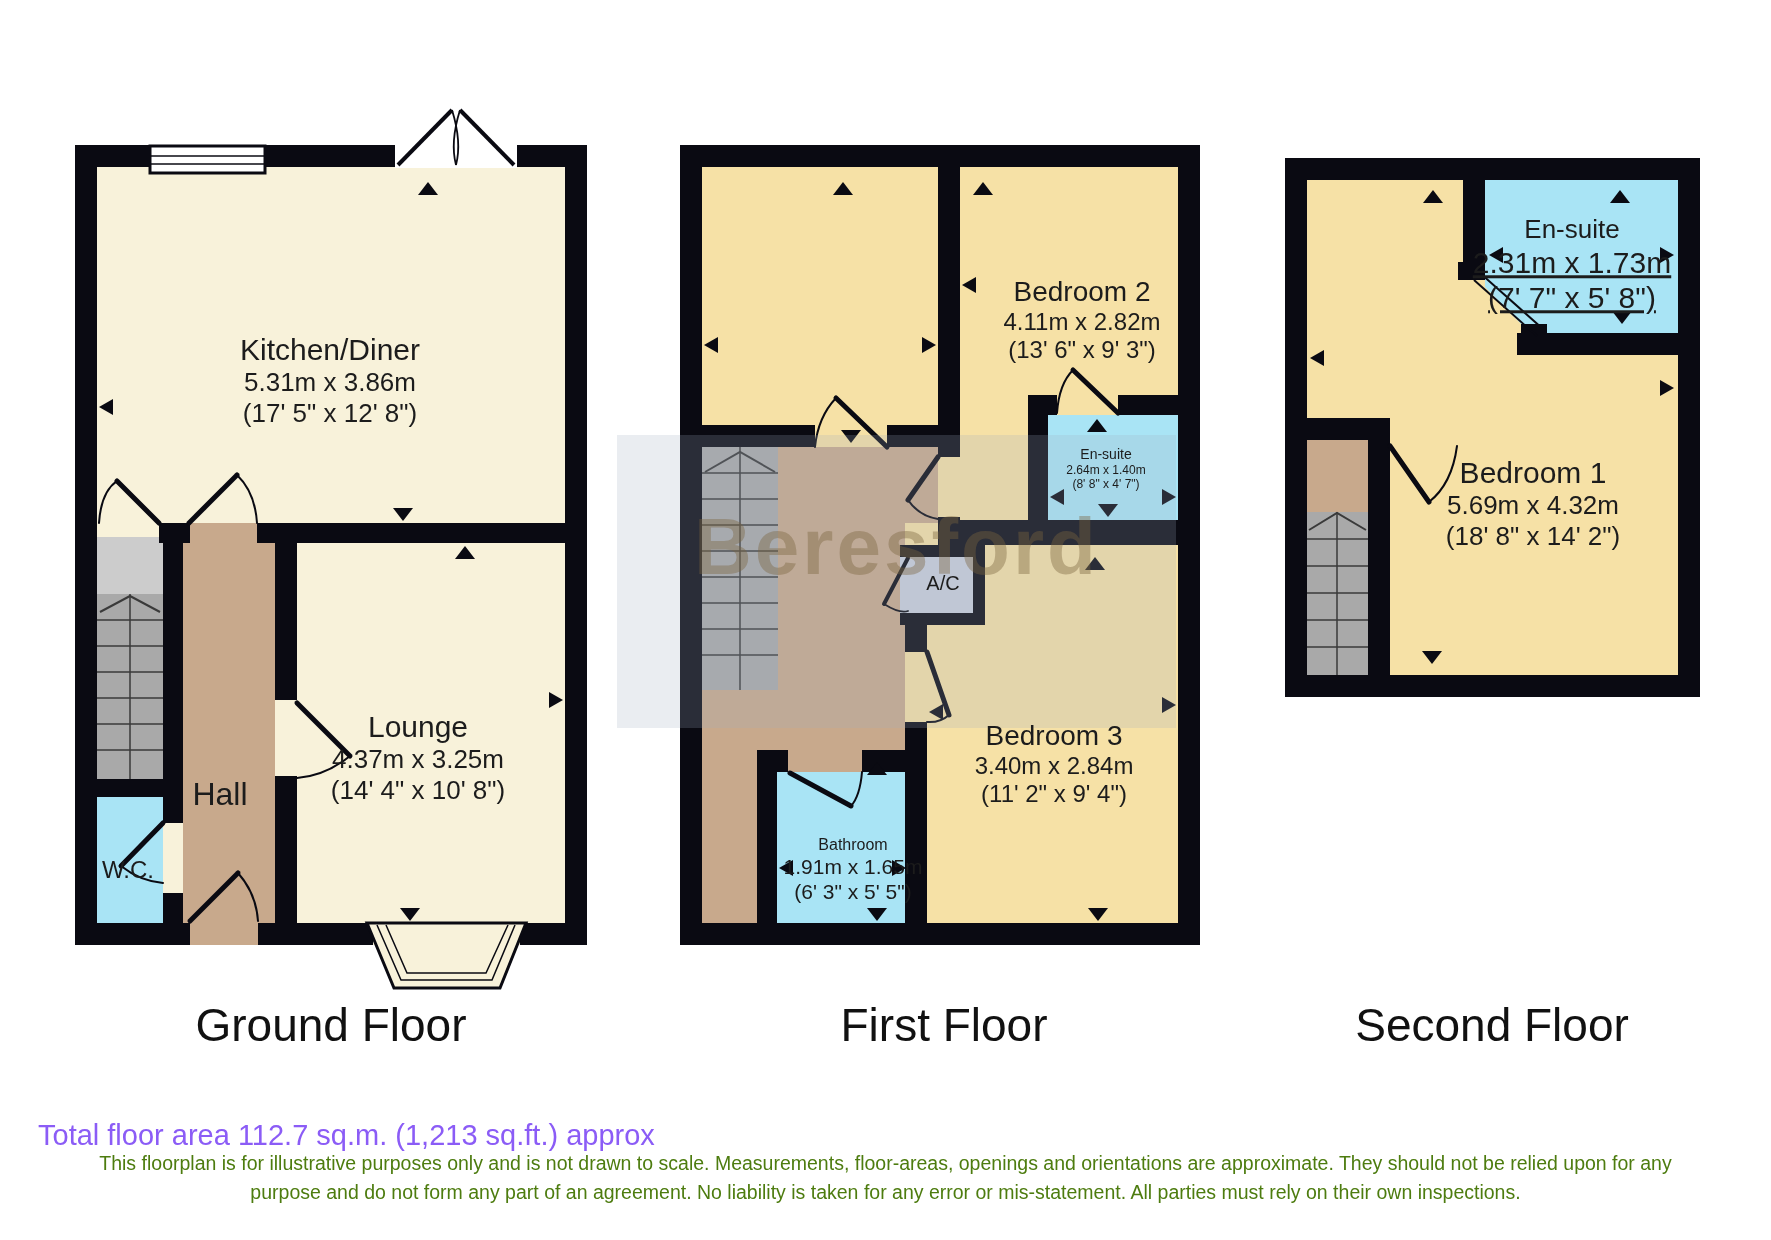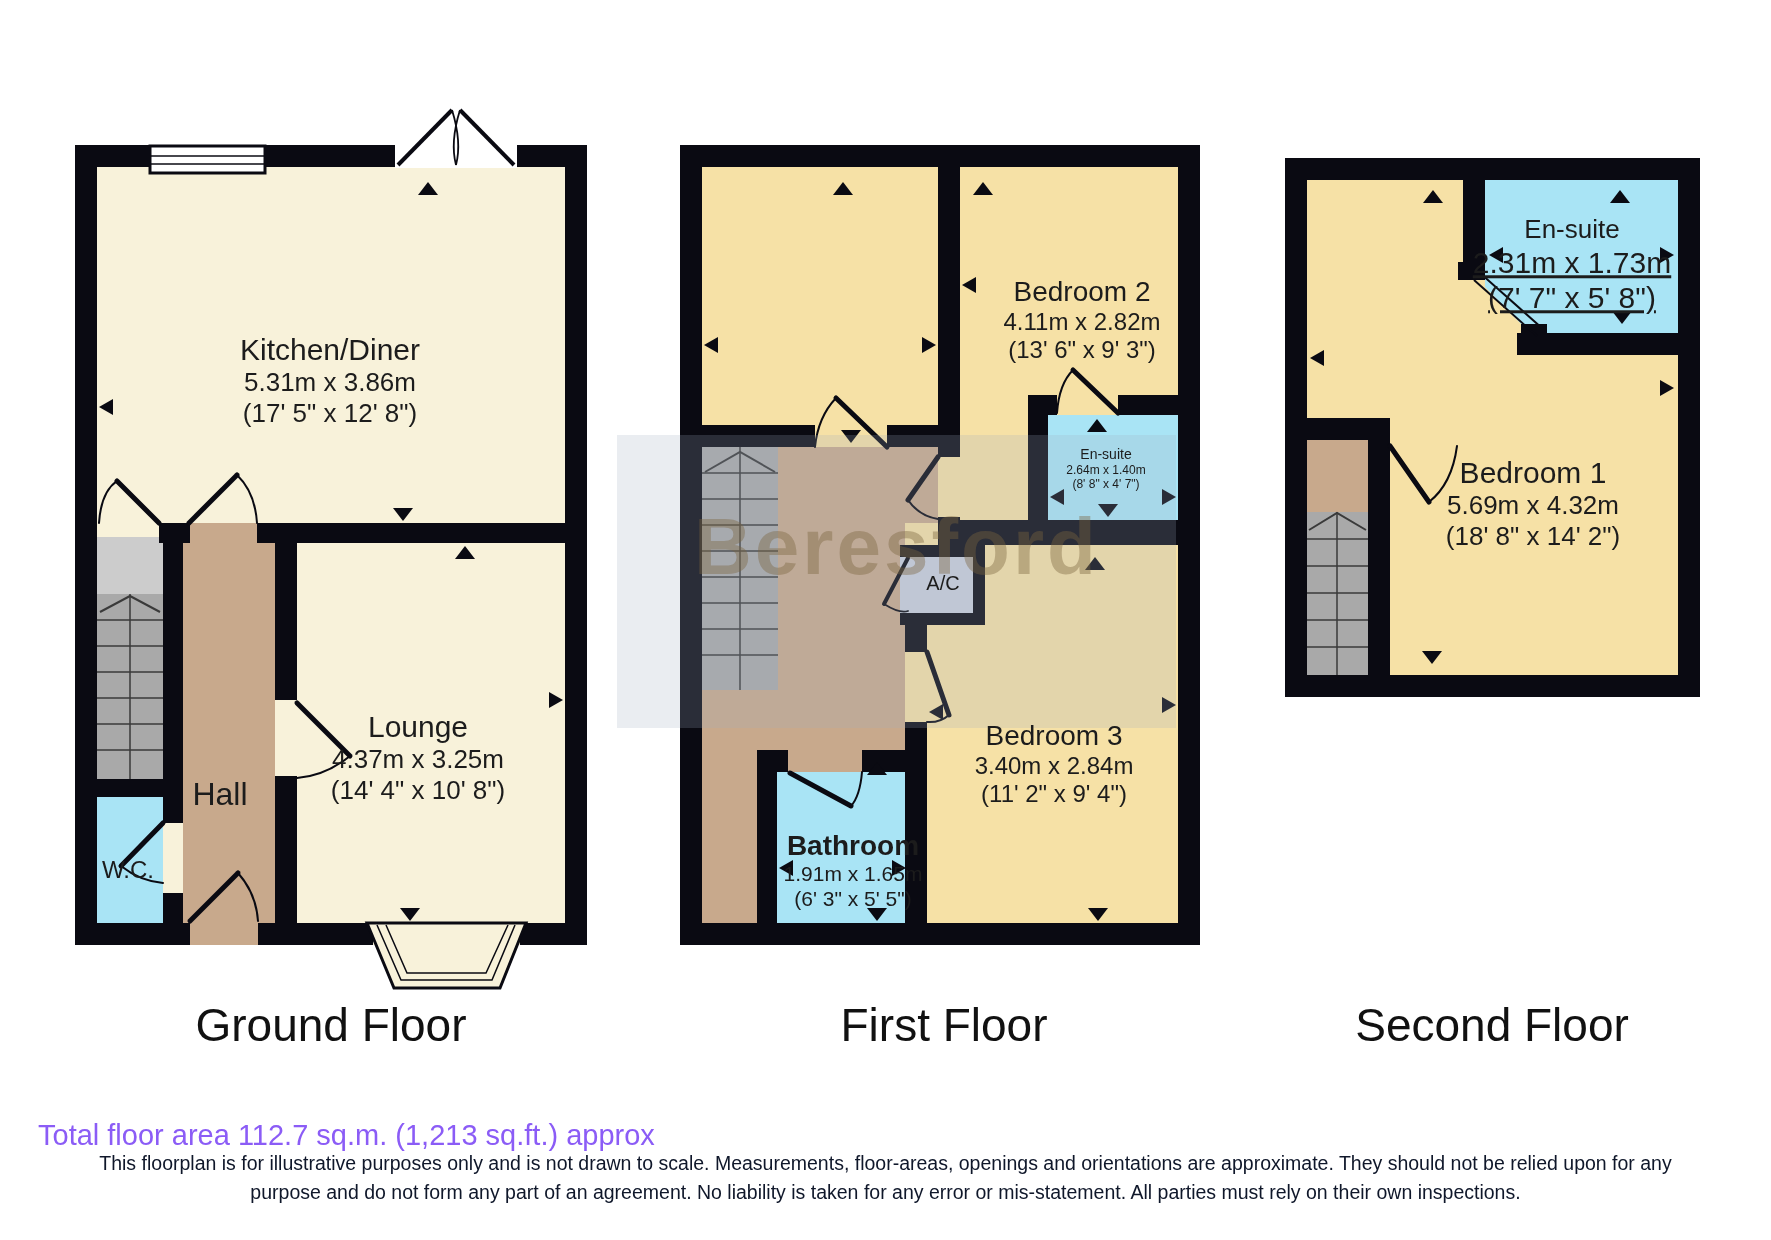--- a/index.html
+++ b/index.html
@@ -5,37 +5,37 @@
   html,body{margin:0;padding:0;background:#ffffff;}
   .canvas{position:relative;width:1771px;height:1240px;background:#ffffff;
           font-family:"Liberation Sans",sans-serif;overflow:hidden;}
   svg.plan{position:absolute;left:0;top:0;}
   
   .rl{position:absolute;transform:translate(-50%,-50%);text-align:center;
       color:#1c1c1c;line-height:1.18;white-space:nowrap;}
   .sz-l .nm{font-size:30px;} .sz-l .dim{font-size:26px;}
   .sz-m .nm{font-size:28px;} .sz-m .dim{font-size:24px;}
   .sz-s .nm{font-size:26px;} .sz-s .dim{font-size:30px;text-decoration:underline;}
-  .sz-b .nm{font-size:28px;font-weight:bold;} .sz-b .dim{font-size:21px;}
+  .sz-b .nm{font-size:16px;} .sz-b .dim{font-size:21px;}
   .sz-xs .nm{font-size:14px;} .sz-xs .dim{font-size:12px;}
   .nm,.dim{display:block;}
   .single26{font-size:32px;} .single24{font-size:24px;} .single20{font-size:20px;}
   
   .floor-label{position:absolute;transform:translateX(-50%);font-size:46px;
                font-weight:normal;color:#111;white-space:nowrap;}
   
   .wm{position:absolute;left:617px;top:435px;width:559px;height:293px;
       background:rgba(160,175,190,0.22);}
   .wm-line{position:absolute;left:0;right:0;text-align:center;font-weight:bold;
            font-size:80px;line-height:84px;letter-spacing:3px;
            color:rgba(122,100,62,0.40);}
   .wm-line.l1{top:70px;} .wm-line.l2{top:154px;}
   
   .total{position:absolute;left:38px;top:1098px;font-size:29px;color:#8b5cf6;margin-top:21px;}
-  .disc{position:absolute;left:0;width:100%;text-align:center;font-size:19.5px;color:#0f172a;}
+  .disc{position:absolute;left:0;width:100%;text-align:center;font-size:19.5px;color:#4d7c0f;}
   .disc.l1{top:1152px;} .disc.l2{top:1181px;}
 </style>
 </head>
 <body>
 
 <div class="canvas">
 
   <svg class="plan" width="1771" height="1240" viewBox="0 0 1771 1240">
 
     <g>

